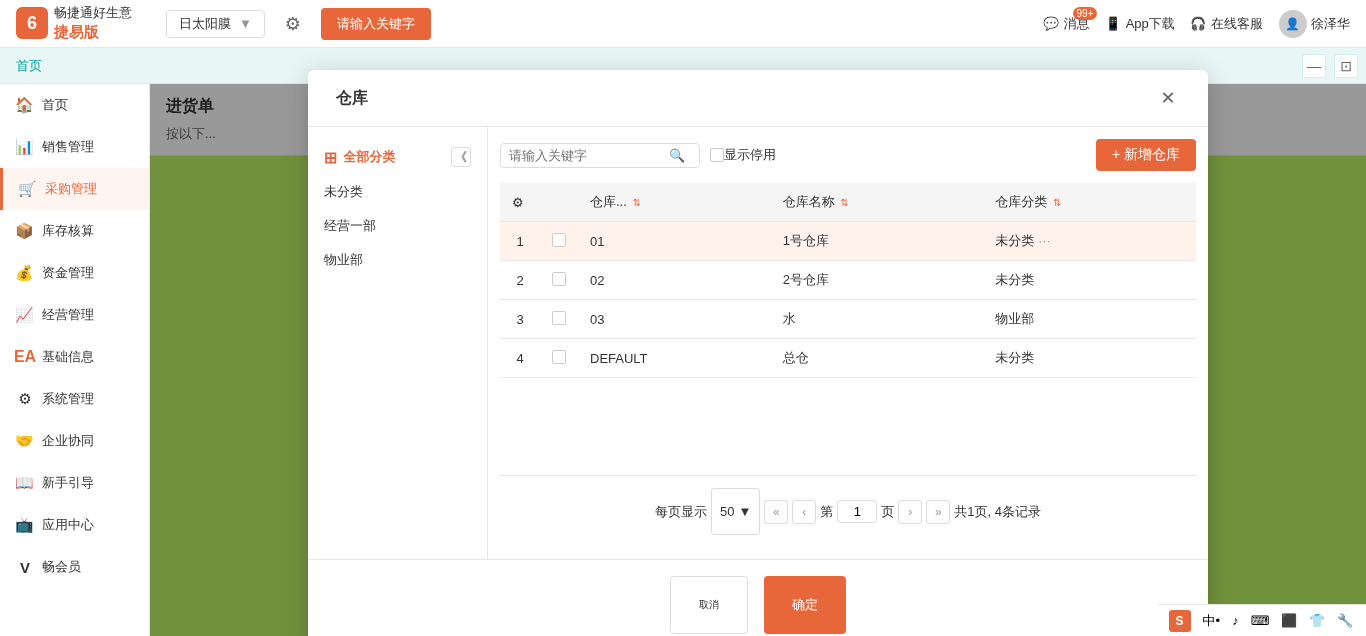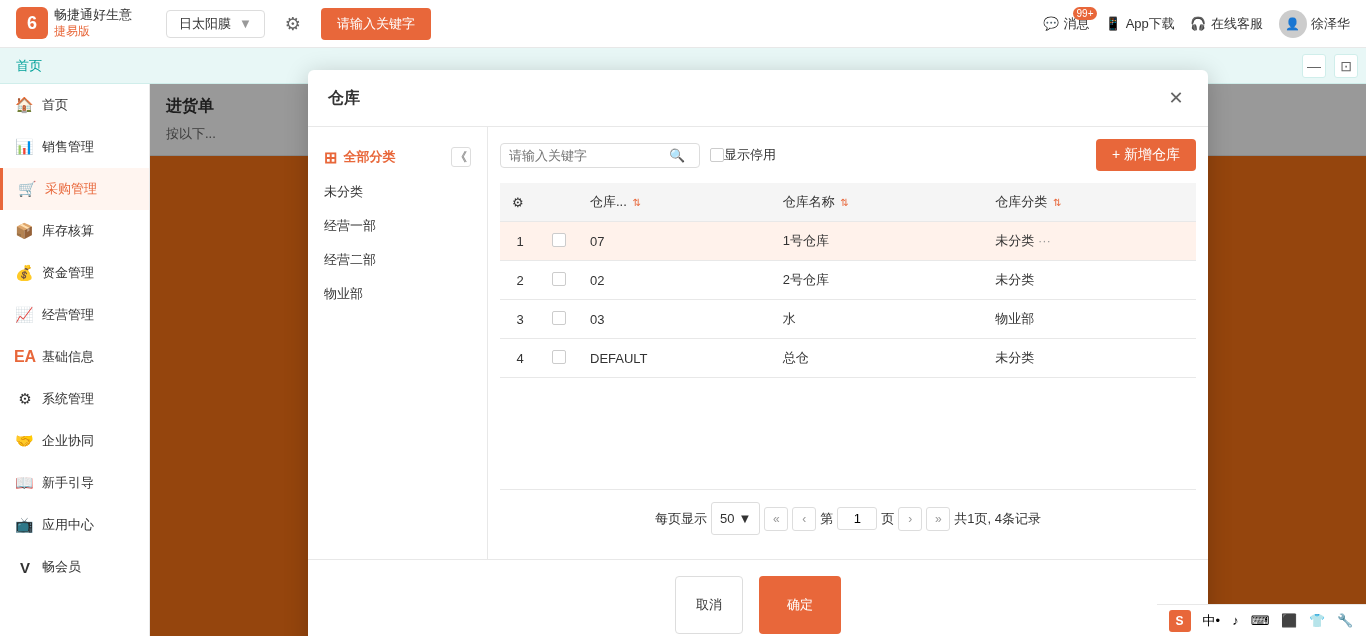--- a/index.html
+++ b/index.html
@@ -6,21 +6,21 @@
     body { font-family: 'Microsoft YaHei', Arial, sans-serif; font-size: 13px; background: #f0f2f5; overflow: hidden; width: 1366px; height: 636px; }
 
     
     .top-header {
       display: flex; align-items: center; background: #fff; height: 48px;
       padding: 0 16px; border-bottom: 1px solid #e8e8e8; position: relative; z-index: 10;
     }
     .logo-area { display: flex; align-items: center; width: 150px; }
     .logo-icon { width: 32px; height: 32px; background: #e8673a; border-radius: 6px; display: flex; align-items: center; justify-content: center; color: #fff; font-size: 18px; font-weight: bold; margin-right: 6px; }
     .logo-text { font-size: 13px; color: #333; line-height: 1.3; }
-    .logo-text .sub { font-size: 12px; color: #e8673a; }
+    .logo-text .sub { font-size: 15px; color: #e8673a; font-weight: bold; }
     .header-center { display: flex; align-items: center; flex: 1; }
     .store-selector { display: flex; align-items: center; background: #fff; border: 1px solid #ddd; border-radius: 4px; padding: 4px 12px; font-size: 13px; color: #333; cursor: pointer; margin-right: 12px; }
     .store-selector .arrow { margin-left: 8px; color: #999; }
     .gear-btn { width: 32px; height: 32px; display: flex; align-items: center; justify-content: center; cursor: pointer; color: #666; font-size: 18px; margin-right: 12px; }
     .trial-btn { background: #e8673a; color: #fff; border: none; border-radius: 4px; padding: 7px 16px; cursor: pointer; font-size: 13px; }
     .header-right { display: flex; align-items: center; gap: 16px; }
     .msg-btn { display: flex; align-items: center; gap: 4px; cursor: pointer; color: #333; font-size: 13px; position: relative; }
     .badge { background: #e8673a; color: #fff; font-size: 10px; border-radius: 10px; padding: 1px 4px; position: absolute; top: -8px; right: -8px; }
     .header-right-item { display: flex; align-items: center; gap: 4px; color: #333; font-size: 13px; cursor: pointer; }
     .avatar { width: 28px; height: 28px; border-radius: 50%; background: #ccc; display: flex; align-items: center; justify-content: center; font-size: 12px; color: #fff; }
@@ -37,34 +37,34 @@
     
     .main-layout { display: flex; height: calc(636px - 84px); }
 
     
     .sidebar { width: 150px; background: #fff; border-right: 1px solid #e8e8e8; flex-shrink: 0; overflow-y: auto; }
     .sidebar-item { display: flex; align-items: center; padding: 12px 16px; cursor: pointer; color: #333; font-size: 13px; gap: 8px; }
     .sidebar-item.active { background: #fff5f0; color: #e8673a; border-left: 3px solid #e8673a; }
     .sidebar-icon { width: 18px; height: 18px; display: flex; align-items: center; justify-content: center; font-size: 15px; }
 
     
-    .content-area { flex: 1; background: #f97316; position: relative; }
+    .content-area { flex: 1; background: #bef264; position: relative; }
 
     
     .modal-overlay {
       position: absolute; top: 0; left: 0; right: 0; bottom: 0;
       background: rgba(0,0,0,0.4); z-index: 100; display: flex; align-items: center; justify-content: center;
     }
     .modal {
       background: #fff; border-radius: 6px; box-shadow: 0 4px 24px rgba(0,0,0,0.2);
       width: 900px; min-height: 580px; display: flex; flex-direction: column;
     }
     .modal-header {
       display: flex; align-items: center; justify-content: space-between;
-      padding: 16px 20px; border-bottom: 1px solid #e8e8e8;
+      padding: 16px 28px; border-bottom: 1px solid #e8e8e8;
     }
     .modal-title { font-size: 16px; font-weight: bold; color: #333; }
     .modal-close { cursor: pointer; font-size: 18px; color: #666; width: 24px; height: 24px; display: flex; align-items: center; justify-content: center; }
     .modal-body { display: flex; flex: 1; }
 
     
     .modal-left {
       width: 180px; border-right: 1px solid #e8e8e8; padding: 12px 0; flex-shrink: 0;
     }
     .category-header {
@@ -95,30 +95,30 @@
     .sort-icon { color: #e8673a; font-size: 10px; margin-left: 2px; }
     .row-num { text-align: center; color: #333; }
     .row-check { text-align: center; }
     .ellipsis-btn { color: #999; cursor: pointer; }
 
     
     .modal-pagination {
       display: flex; align-items: center; justify-content: center; padding: 12px 0;
       gap: 4px; font-size: 13px; color: #333; border-top: 1px solid #e8e8e8; margin-top: auto;
     }
-    .page-size-box { border: 1px solid #ddd; border-radius: 3px; padding: 8px 8px; cursor: pointer; display: flex; align-items: center; gap: 4px; }
+    .page-size-box { border: 1px solid #ddd; border-radius: 3px; padding: 15px 8px; cursor: pointer; display: flex; align-items: center; gap: 4px; }
     .page-nav-btn { width: 24px; height: 24px; display: flex; align-items: center; justify-content: center; border: 1px solid #ddd; border-radius: 3px; cursor: pointer; color: #999; font-size: 12px; }
     .page-num-input { width: 40px; border: 1px solid #ddd; border-radius: 3px; text-align: center; padding: 3px; font-size: 13px; }
 
     
     .modal-footer {
       display: flex; justify-content: center; gap: 16px; padding: 16px;
       border-top: 1px solid #e8e8e8;
     }
-    .cancel-btn { padding: 8px 20px; border: 1px solid #ddd; border-radius: 4px; background: #fff; cursor: pointer; font-size: 13px; color: #333; }
+    .cancel-btn { padding: 8px 28px; border: 1px solid #ddd; border-radius: 4px; background: #fff; cursor: pointer; font-size: 10px; color: #333; }
     .confirm-btn { padding: 20px 28px; border: none; border-radius: 4px; background: #e8673a; cursor: pointer; font-size: 13px; color: #fff; }
 
     
     .bottom-bar {
       position: fixed; bottom: 0; right: 0; height: 32px; background: #fff;
       border-top: 1px solid #e8e8e8; display: flex; align-items: center;
       padding: 0 12px; gap: 12px; font-size: 13px; z-index: 200;
     }
     .bottom-logo { background: #e8673a; color: #fff; width: 22px; height: 22px; border-radius: 3px; display: flex; align-items: center; justify-content: center; font-size: 12px; font-weight: bold; }
   </style>
@@ -240,21 +240,20 @@
         <div class="modal-body">
 
           <div class="modal-left">
             <div class="category-header">
               <span class="category-grid-icon">⊞</span>
               <span>全部分类</span>
               <span class="collapse-btn">《</span>
             </div>
             <div class="category-item">未分类</div>
             <div class="category-item">经营一部</div>
-            <div class="category-item">经营二部</div>
             <div class="category-item">物业部</div>
           </div>
 
           <div class="modal-right">
 
             <div class="modal-toolbar">
               <div class="search-box">
                 <input type="text" placeholder="请输入关键字" style="">
                 <span class="search-icon">🔍</span>
               </div>
@@ -282,21 +281,21 @@
                     <th>
                       <span>仓库分类</span>
                       <span class="sort-icon">⇅</span>
                     </th>
                   </tr>
                 </thead>
                 <tbody>
                   <tr class="selected">
                     <td class="row-num">1</td>
                     <td class="row-check"><span class="checkbox-square"></span></td>
-                    <td>07</td>
+                    <td>01</td>
                     <td>1号仓库</td>
                     <td>未分类 <span class="ellipsis-btn">···</span></td>
                   </tr>
                   <tr>
                     <td class="row-num">2</td>
                     <td class="row-check"><span class="checkbox-square"></span></td>
                     <td>02</td>
                     <td>2号仓库</td>
                     <td>未分类</td>
                   </tr>

